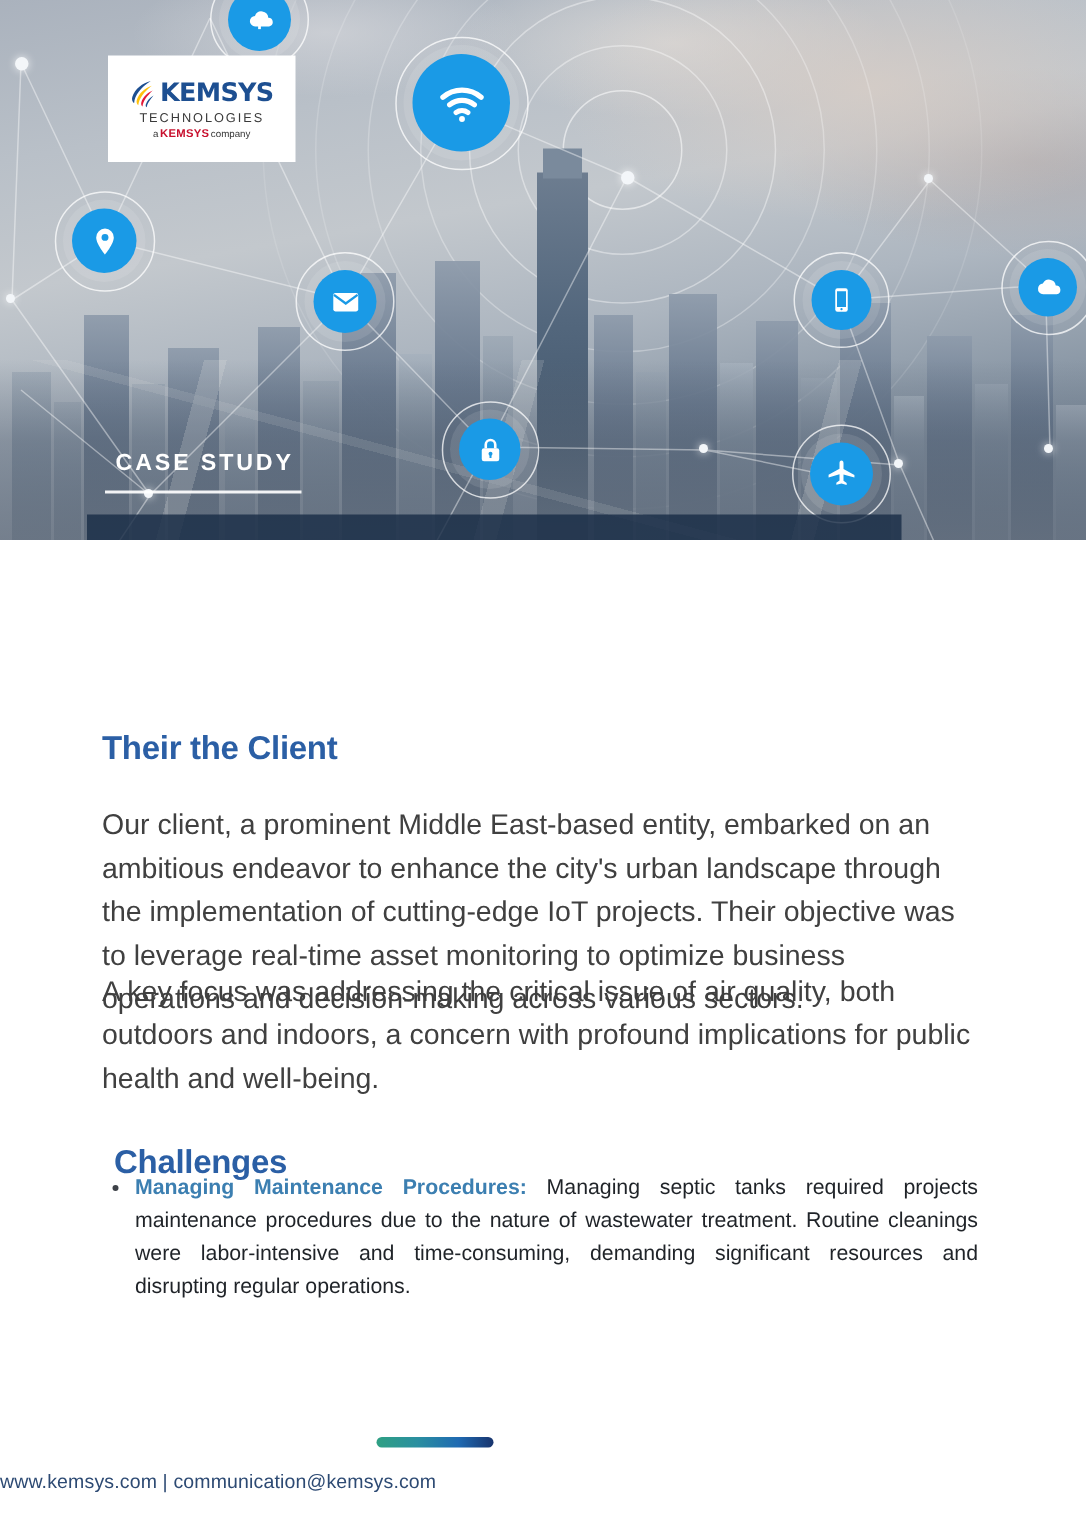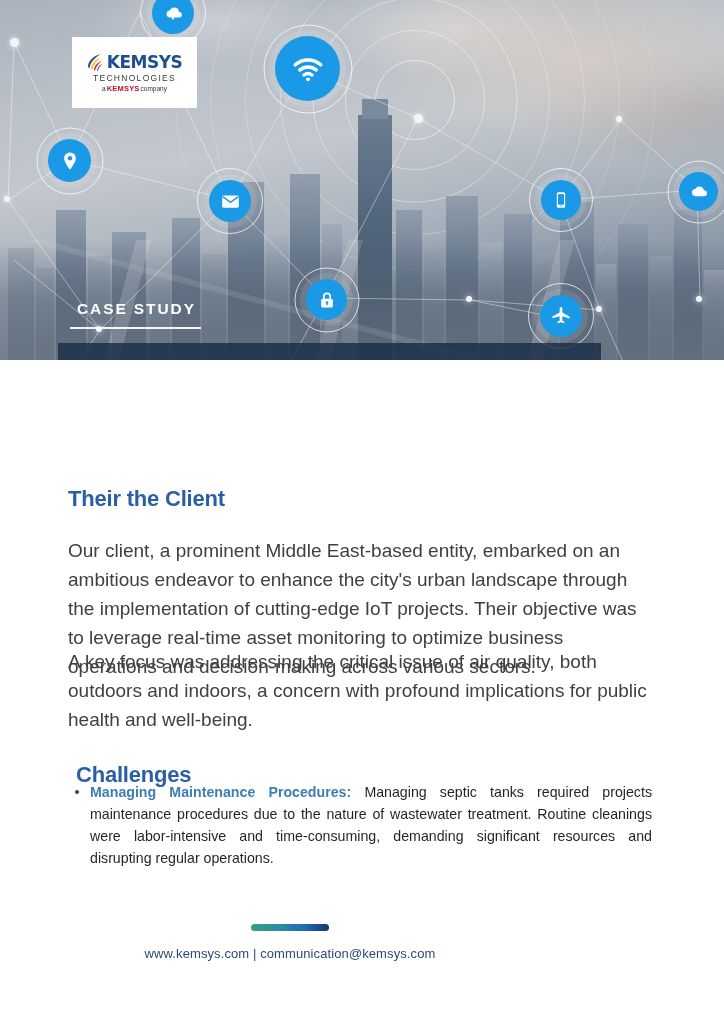--- a/index.html
+++ b/index.html
@@ -164,21 +164,21 @@
     color:#1f2328; font-size:14.2px; line-height:1.55;
     text-align:justify;
   }
   .bullet::before{
     content:""; position:absolute; left:7px; top:9px;
     width:4px; height:4px; border-radius:50%; background:#3d4148;
   }
   .lead { color:#3c7fb1; font-weight:700; }
 
   
-  .footer { position:absolute; left:0; top:924px; width:580px; text-align:center; }
+  .footer { position:absolute; left:0; top:958px; width:580px; text-align:left; }
   .footer-pill {
     width:78px; height:7px; border-radius:4px; margin:0 auto 15px;
     background:linear-gradient(90deg,#2fa083 0%,#2a8fa0 35%,#1f6ab2 70%,#18346d 100%);
   }
   .footer-text { color:#2d4a73; font-size:13px; letter-spacing:.1px; }
 </style>
 </head>
 <body>
 
 <div class="page">

